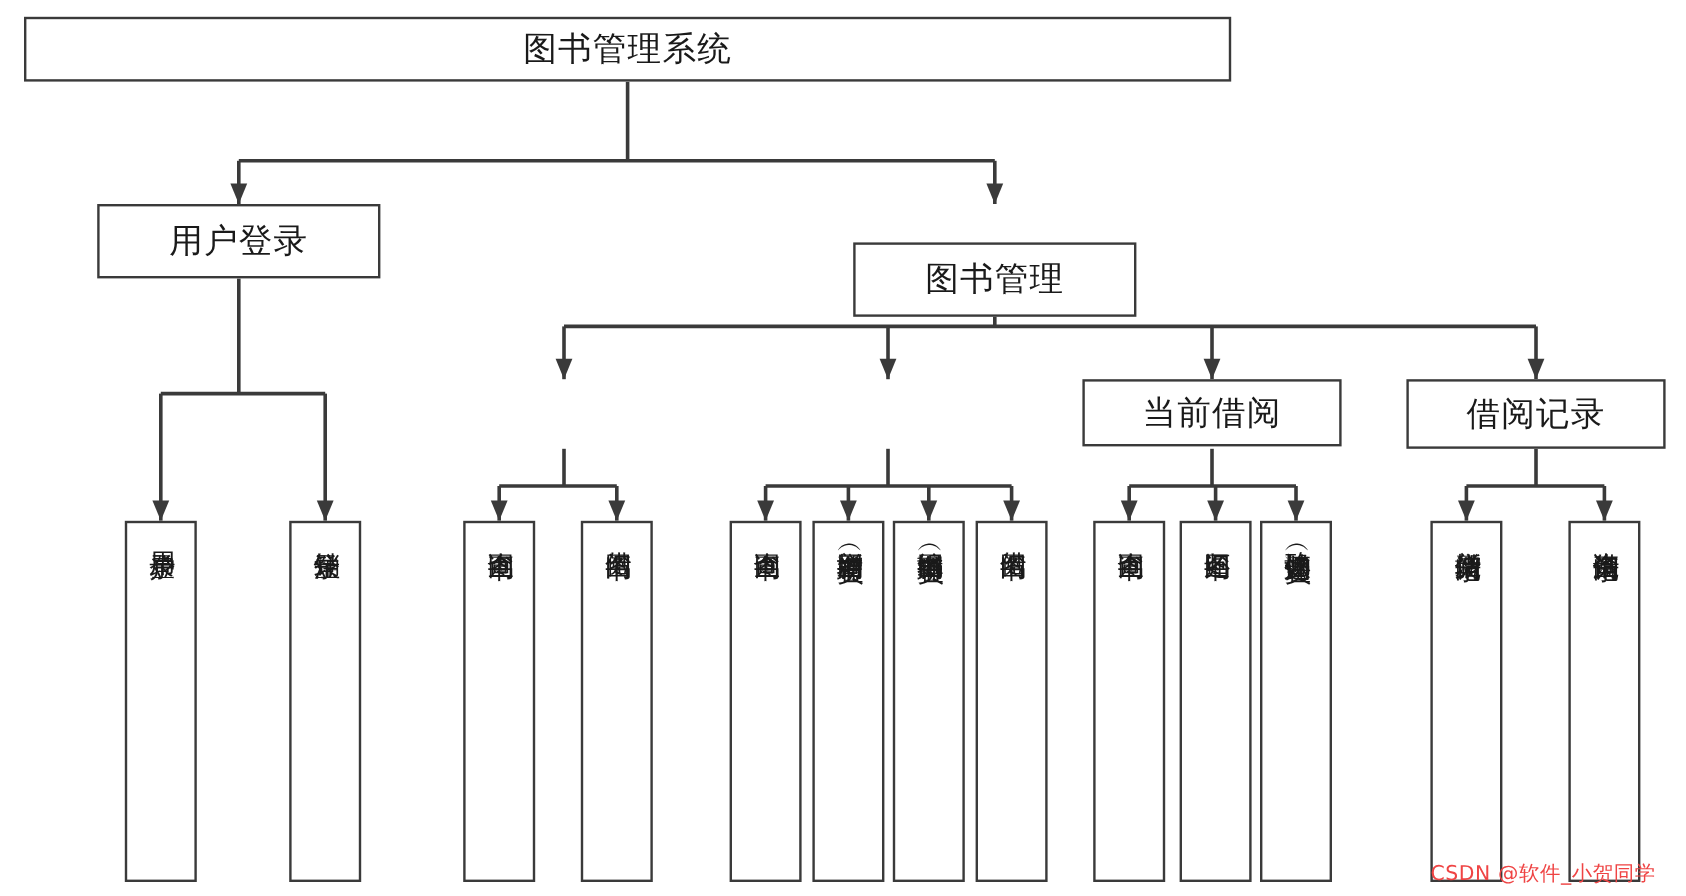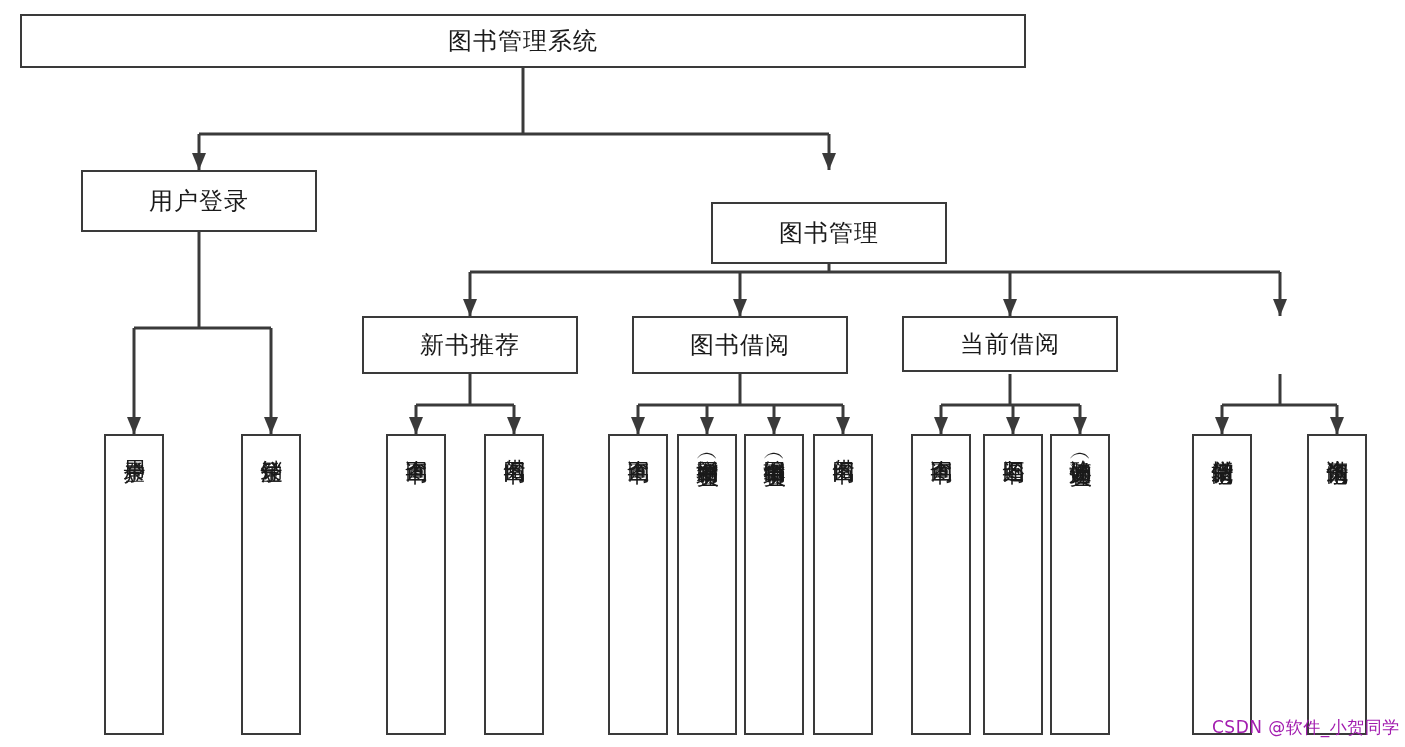--- a/index.html
+++ b/index.html
@@ -30,21 +30,21 @@
     position: absolute;
     box-sizing: border-box;
     border: 2px solid #3a3a3a;
     background: #ffffff;
     display: flex;
     align-items: center;
     justify-content: center;
     color: #1a1a1a;
   }
   .node-label-h {
-    font-size: 24px;
+    font-size: 28px;
     line-height: 1.1;
     letter-spacing: 1px;
     white-space: nowrap;
     text-align: center;
   }
   .node-label-v {
     font-size: 22px;
     line-height: 1.22;
     letter-spacing: 1px;
     writing-mode: vertical-rl;
@@ -52,26 +52,25 @@
     text-align: left;
     white-space: nowrap;
   }
   .leaf-box {
     align-items: flex-start;
     justify-content: center;
     padding-top: 6px;
   }
   .watermark {
     position: absolute;
-    color: #a21caf;
+    color: #ef4444;
     font-size: 17px;
     letter-spacing: 0.5px;
     white-space: nowrap;
     user-select: none;
-    padding-left: 20px;
   }
 </style>
 </head>
 <body>
 
 <div id="diagram-root">
 
   <svg class="flow-canvas" id="connector-layer" viewBox="0 0 1405 747" preserveAspectRatio="none" aria-hidden="true">
       <line x1="523" y1="68" x2="523" y2="134" stroke="#3a3a3a" stroke-width="3" stroke-linecap="butt"></line>
       <line x1="199" y1="134" x2="829" y2="134" stroke="#3a3a3a" stroke-width="3" stroke-linecap="butt"></line>
@@ -131,28 +130,25 @@
     <span class="node-label-h">图书管理系统</span>
   </div>
 
   <div class="node-box" id="node-user-login" style="left: 81px; top: 170px; width: 236px; height: 62px;">
     <span class="node-label-h">用户登录</span>
   </div>
   <div class="node-box" id="node-book-manage" style="left: 711px; top: 170px; width: 236px; height: 62px; margin-top: 32px;">
     <span class="node-label-h">图书管理</span>
   </div>
 
-  <div class="node-box" id="node-new-book-rec" style="left: 362px; top: 316px; width: 216px; height: 58px;">
-    <span class="node-label-h">新书推荐</span>
-  </div>
-  <div class="node-box" id="node-book-borrow" style="left: 632px; top: 316px; width: 216px; height: 58px;">
-    <span class="node-label-h">图书借阅</span>
-  </div>
   <div class="node-box" id="node-current-borrow" style="left: 902px; top: 316px; width: 216px; height: 56px;">
     <span class="node-label-h">当前借阅</span>
+  </div>
+  <div class="node-box" id="node-borrow-record" style="left: 1172px; top: 316px; width: 216px; height: 58px;">
+    <span class="node-label-h">借阅记录</span>
   </div>
 
   <div id="leaf-layer">
       <div class="node-box leaf-box" style="left: 104px; top: 434px; width: 60px; height: 301px;">
         <span class="node-label-v">用户登录</span>
       </div>
       <div class="node-box leaf-box" style="left: 241px; top: 434px; width: 60px; height: 301px;">
         <span class="node-label-v">注销登录</span>
       </div>
       <div class="node-box leaf-box" style="left: 386px; top: 434px; width: 60px; height: 301px;">

